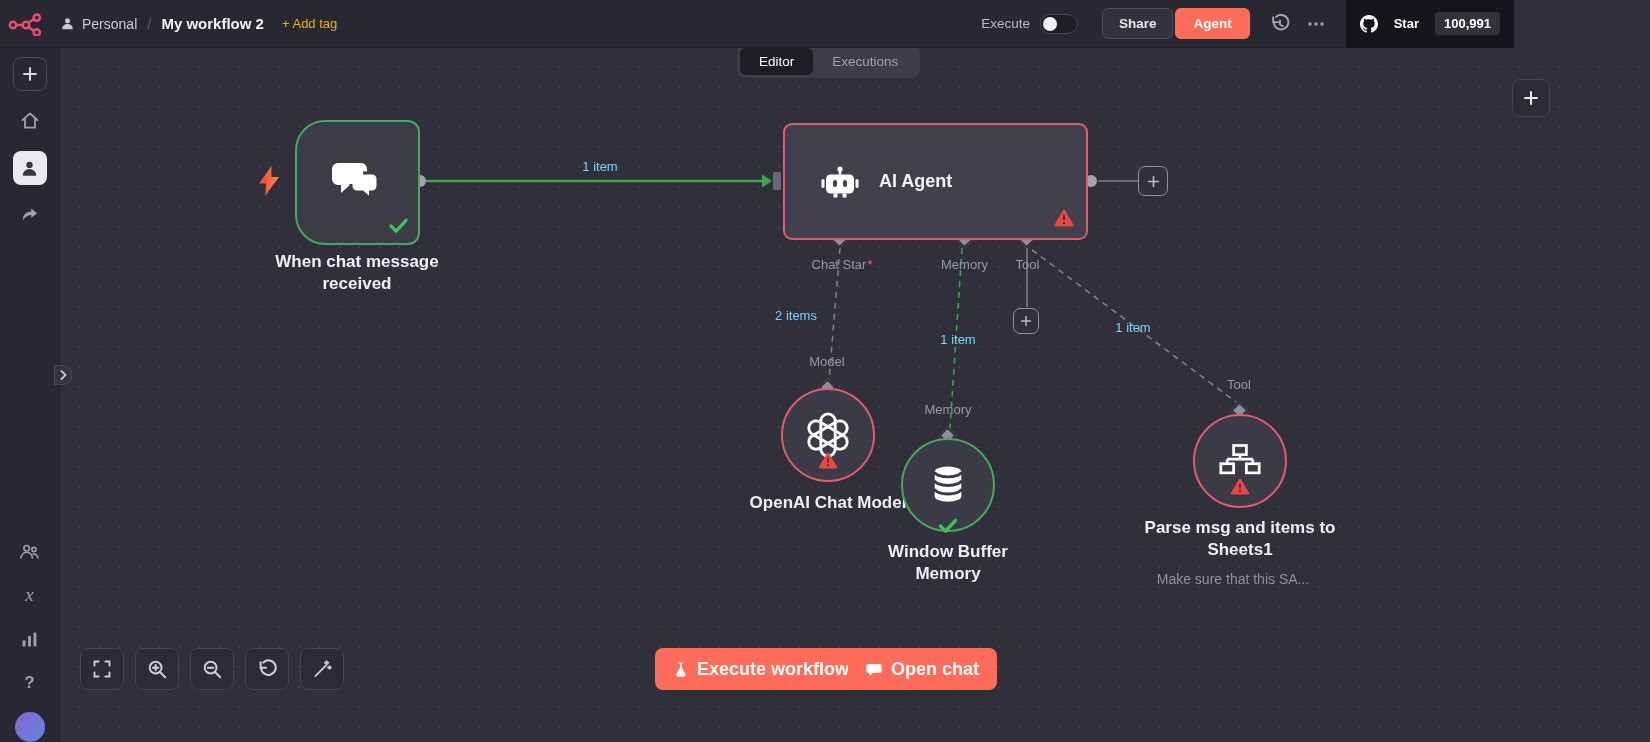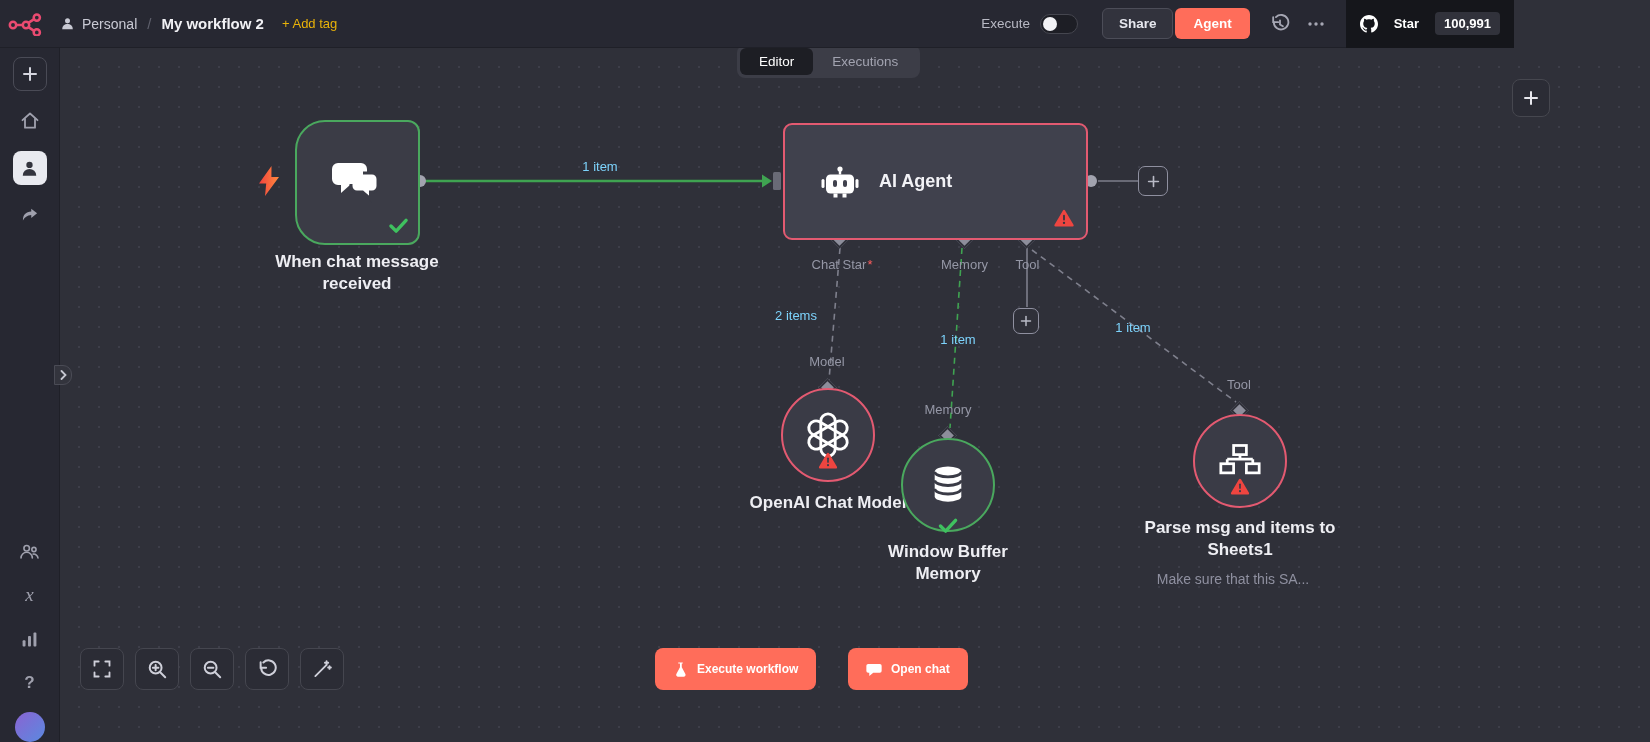--- a/index.html
+++ b/index.html
@@ -75,21 +75,21 @@
   .port-label{font-size:13px;color:#9597a6;transform:translate(-50%,-50%);white-space:nowrap;z-index:4}
   .req{color:#ff5d5d;margin-left:1px}
   .items-label{font-size:13px;color:#7dd3fc;font-weight:500;transform:translate(-50%,-50%);white-space:nowrap;z-index:4}
   .ep-plus{border:1.7px solid #8f90a0;border-radius:7px;background:#2f3039;display:flex;align-items:center;
           justify-content:center;z-index:4;cursor:pointer}
   .canvas-plus{left:1512px;top:79px;width:38px;height:38px;background:#2b2c35;border:1px solid #46474f;
           border-radius:8px;display:flex;align-items:center;justify-content:center;z-index:6;cursor:pointer}
   
   .tool-btn{top:648px;width:44px;height:42px;background:#2b2c35;border:1px solid #45464f;border-radius:8px;
           display:flex;align-items:center;justify-content:center;z-index:6;cursor:pointer}
-  .cta{top:648px;height:42px;background:#ff6d5a;border:none;border-radius:8px;color:#fff;font-size:12px;
+  .cta{top:648px;height:42px;background:#ff6d5a;border:none;border-radius:8px;color:#fff;font-size:18px;
           font-weight:700;display:flex;align-items:center;gap:9px;padding:0 18px;z-index:6;cursor:pointer;
           font-family:"Liberation Sans",sans-serif}
 </style>
 </head>
 <body>
 
 <div id="root">
 
   <div id="canvas" class="abs"></div>
 

